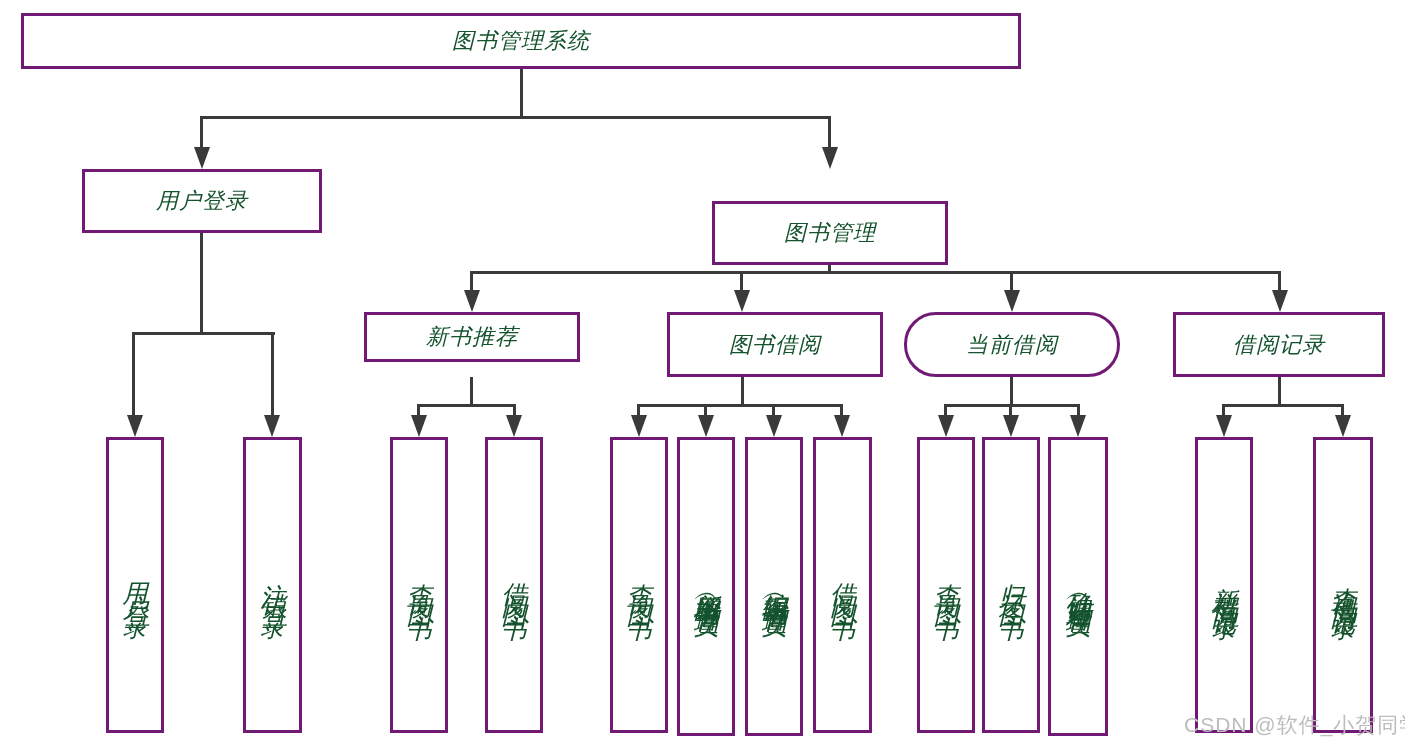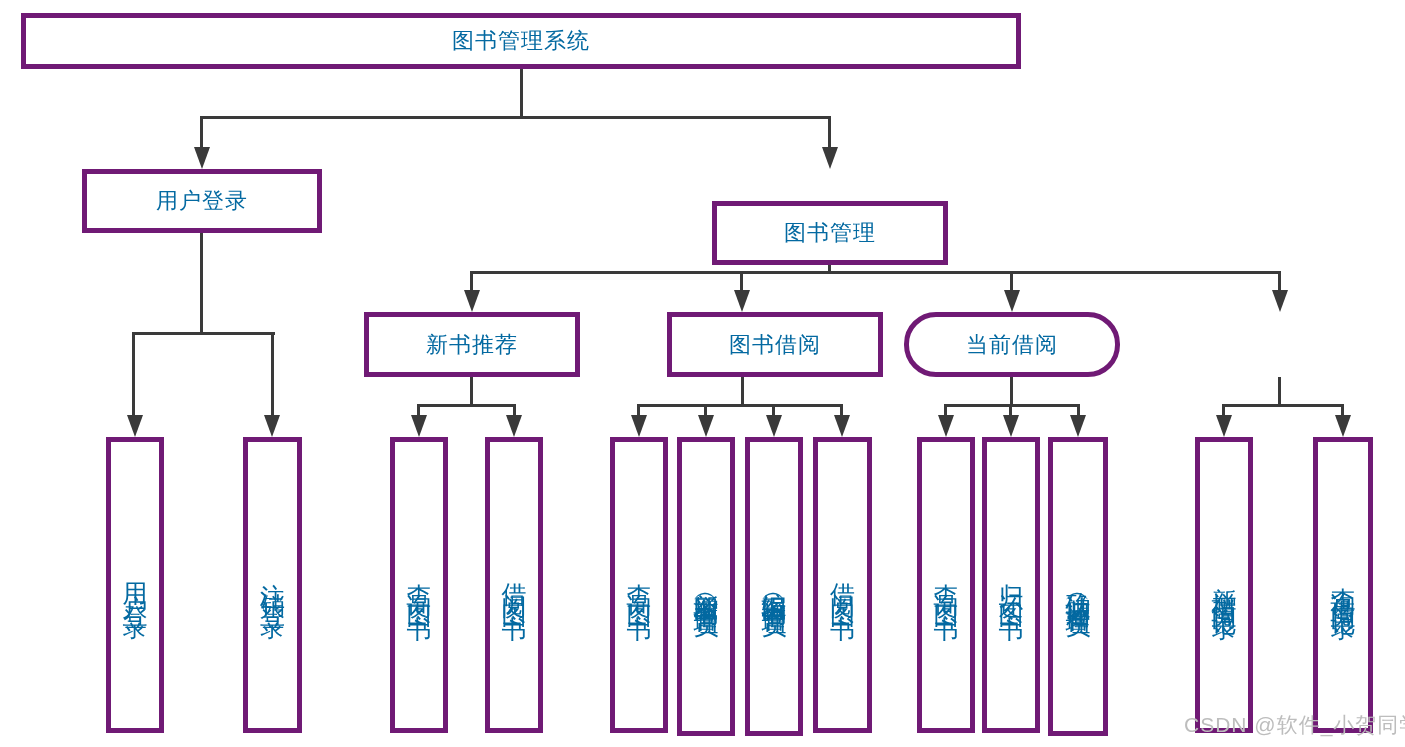--- a/index.html
+++ b/index.html
@@ -1,22 +1,22 @@
 <!DOCTYPE html>
 <html><head>
 <meta charset="utf-8">
 <style>
   html,body{margin:0;padding:0;background:#ffffff;}
   .canvas{
     position:relative;width:1405px;height:747px;background:#ffffff;
     font-family:"Liberation Sans","DejaVu Sans",sans-serif;overflow:hidden;
   }
   .bx{
-    position:absolute;box-sizing:border-box;border:5px solid #701a75;background:#ffffff;
-    display:flex;align-items:center;justify-content:center;color:#0369a1;
+    position:absolute;box-sizing:border-box;border:3px solid #701a75;background:#ffffff;
+    display:flex;align-items:center;justify-content:center;color:#14532d;font-style:italic;
   }
   .hbx{font-size:22px;letter-spacing:1px;}
   .vbx{
     writing-mode:vertical-rl;font-size:25px;line-height:1;
   }
   .ls-wide{letter-spacing:11px;}
   .ls-mid{letter-spacing:6px;}
   .ls-tight{letter-spacing:3px;}
   .ln{position:absolute;background:#3a3a3a;}
   .ah{
@@ -91,23 +91,24 @@
   <div class="ln" style="left:1222px;top:404px;width:3px;height:13px;"></div>
   <div class="ah" style="left:1216px;top:415px;"></div>
   <div class="ln" style="left:1341px;top:404px;width:3px;height:13px;"></div>
   <div class="ah" style="left:1335px;top:415px;"></div>
 
   <div class="bx hbx" style="left:21px;top:13px;width:1000px;height:56px;">图书管理系统</div>
 
   <div class="bx hbx" style="left:82px;top:169px;width:240px;height:64px;">用户登录</div>
   <div class="bx hbx" style="left:712px;top:169px;width:236px;height:64px;margin-top:32px;">图书管理</div>
 
-  <div class="bx hbx" style="left:364px;top:312px;width:216px;height:65px;">新书推荐</div>
+  <div class="bx hbx" style="left:364px;top:312px;width:216px;height:50px;">新书推荐</div>
   <div class="bx hbx" style="left:634px;top:312px;width:216px;height:65px;margin-left:33px;">图书借阅</div>
   <div class="bx hbx" style="left:904px;top:312px;width:216px;height:65px;border-radius:32px;">当前借阅</div>
+  <div class="bx hbx" style="left:1173px;top:312px;width:212px;height:65px;">借阅记录</div>
 
   <div class="bx vbx ls-wide" style="left:106px;top:437px;width:58px;height:296px;">用户登录</div>
   <div class="bx vbx ls-wide" style="left:243px;top:437px;width:59px;height:296px;">注销登录</div>
 
   <div class="bx vbx ls-wide" style="left:390px;top:437px;width:58px;height:296px;">查询图书</div>
   <div class="bx vbx ls-wide" style="left:485px;top:437px;width:58px;height:296px;">借阅图书</div>
 
   <div class="bx vbx ls-wide" style="left:610px;top:437px;width:58px;height:296px;">查询图书</div>
   <div class="bx vbx ls-tight" style="left:677px;top:437px;width:58px;height:299px;">新增图书（管理员）</div>
   <div class="bx vbx ls-tight" style="left:745px;top:437px;width:58px;height:299px;">编辑图书（管理员）</div>

